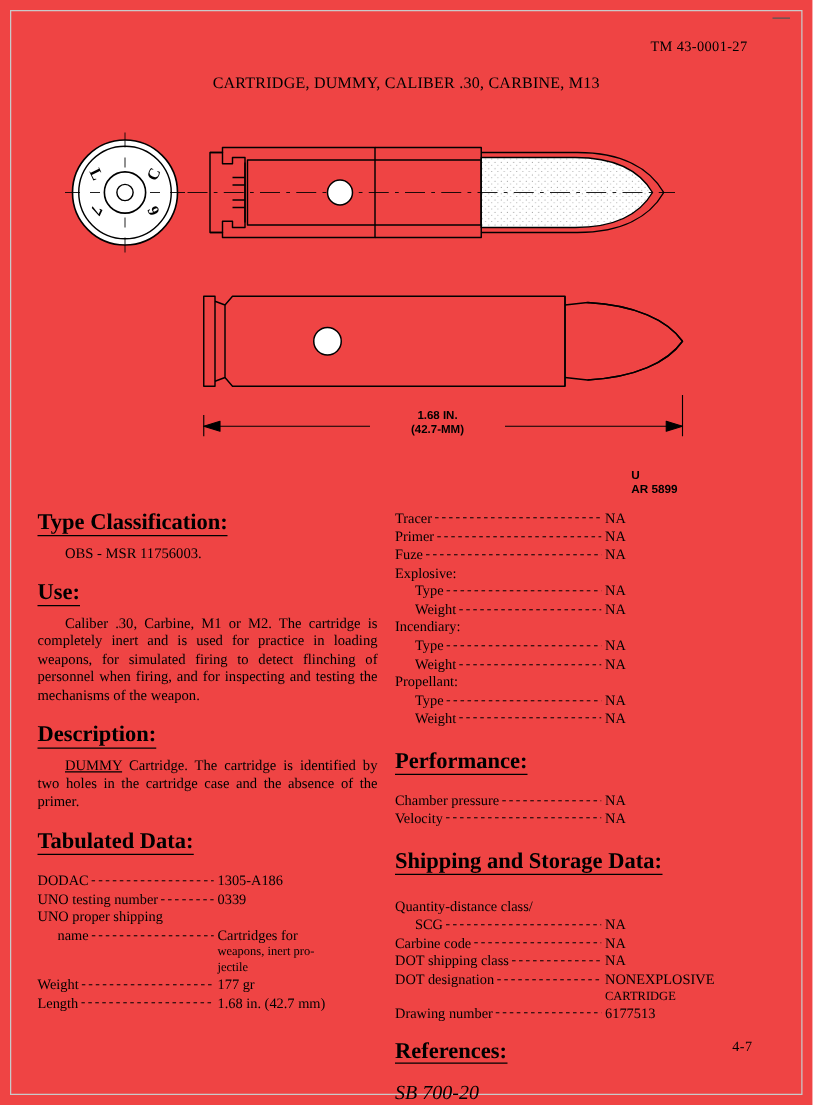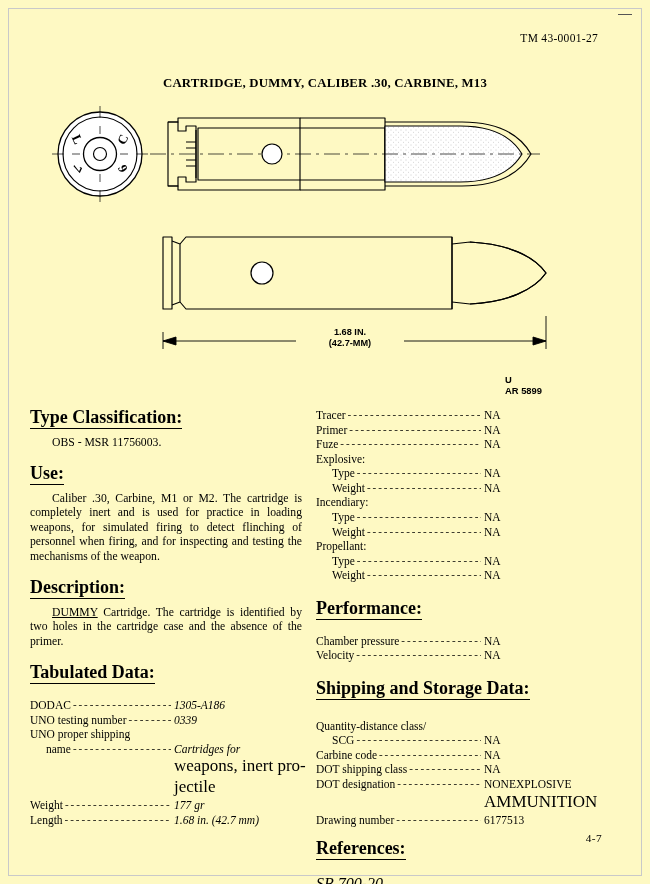--- a/index.html
+++ b/index.html
@@ -13,21 +13,21 @@
     position: relative;
     font-family: "Liberation Serif", serif;
     color: #000000;
     overflow: hidden;
   }
   .page {
     position: absolute;
     left: 0; top: 0;
     width: 650px;
     height: 884px;
-    background: #fef9c3;
+    background: #ef4444;
   }
   
   .page-frame {
     position: absolute;
     left: 8px; top: 8px;
     width: 634px; height: 868px;
     border: 1px solid #c9c9c9;
     box-sizing: border-box;
   }
   .corner-mark {
@@ -42,24 +42,24 @@
     right: 52px;
     top: 32px;
     font-size: 11.5px;
     letter-spacing: 0.3px;
     white-space: nowrap;
   }
 
   .title {
     position: absolute;
     left: 0; right: 0;
-    top: 76px;
+    top: 59px;
     text-align: center;
     font-size: 12.8px;
-    font-weight: bold;
+    font-weight: normal;
     letter-spacing: 0.2px;
   }
 
   
   .figure {
     position: absolute;
     left: 0; top: 104px;
     width: 650px; height: 300px;
   }
   .fig-svg { display: block; }
@@ -141,30 +141,30 @@
     letter-spacing: -0.4px;
     transform: translateY(-1px);
   }
   .row .val {
     flex: 0 0 auto;
     text-align: left;
   }
   .row.noleader .lead { visibility: hidden; }
   .indent1 .lbl { padding-left: 16px; }
   .cont {
-    font-size: 17px;
+    font-size: 10px;
     line-height: 1.235;
     white-space: nowrap;
   }
   .gap-sm { height: 7px; }
   .gap-md { height: 12px; }
   .gap-lg { height: 16px; }
 
   
-  .col-left .row .val  { width: 128px; font-style: italic; }
+  .col-left .row .val  { width: 128px; }
   .col-left .cont      { padding-left: 144px; }
   
   .col-right .row .val { width: 132px; }
   .col-right .cont     { padding-left: 168px; }
 
   .refs {
     font-size: 16px;
     line-height: 1.25;
     font-style: italic;
   }
@@ -449,21 +449,21 @@
         <div class="row">
           <span class="lbl">DOT shipping class</span>
           <span class="lead">- - - - - - - - - - - - - - - - - - - - - - - - - - - - - - - - - - - - - - - - - - - - - - - - - - - - - - - - - - - </span>
           <span class="val">NA</span>
         </div>
         <div class="row">
           <span class="lbl">DOT designation</span>
           <span class="lead">- - - - - - - - - - - - - - - - - - - - - - - - - - - - - - - - - - - - - - - - - - - - - - - - - - - - - - - - - - - </span>
           <span class="val">NONEXPLOSIVE</span>
         </div>
-        <div class="cont">AMMUNITION</div>
+        <div class="cont">CARTRIDGE</div>
         <div class="row">
           <span class="lbl">Drawing number</span>
           <span class="lead">- - - - - - - - - - - - - - - - - - - - - - - - - - - - - - - - - - - - - - - - - - - - - - - - - - - - - - - - - - - </span>
           <span class="val">6177513</span>
         </div>
       </div>
 
     <div class="gap-md"></div>
     <div class="sec-wrap">
       <h2 class="sec">References:</h2>

